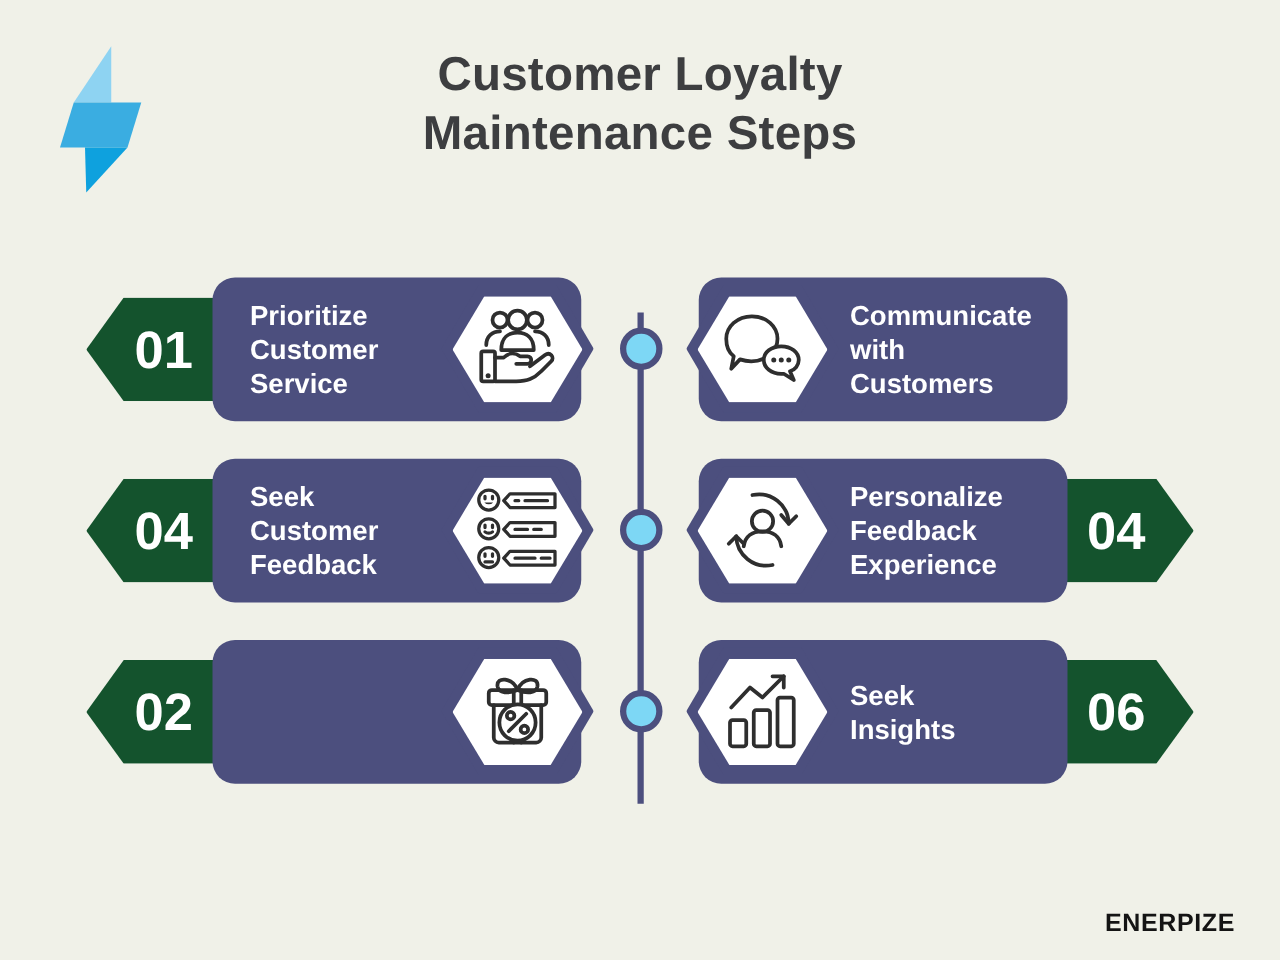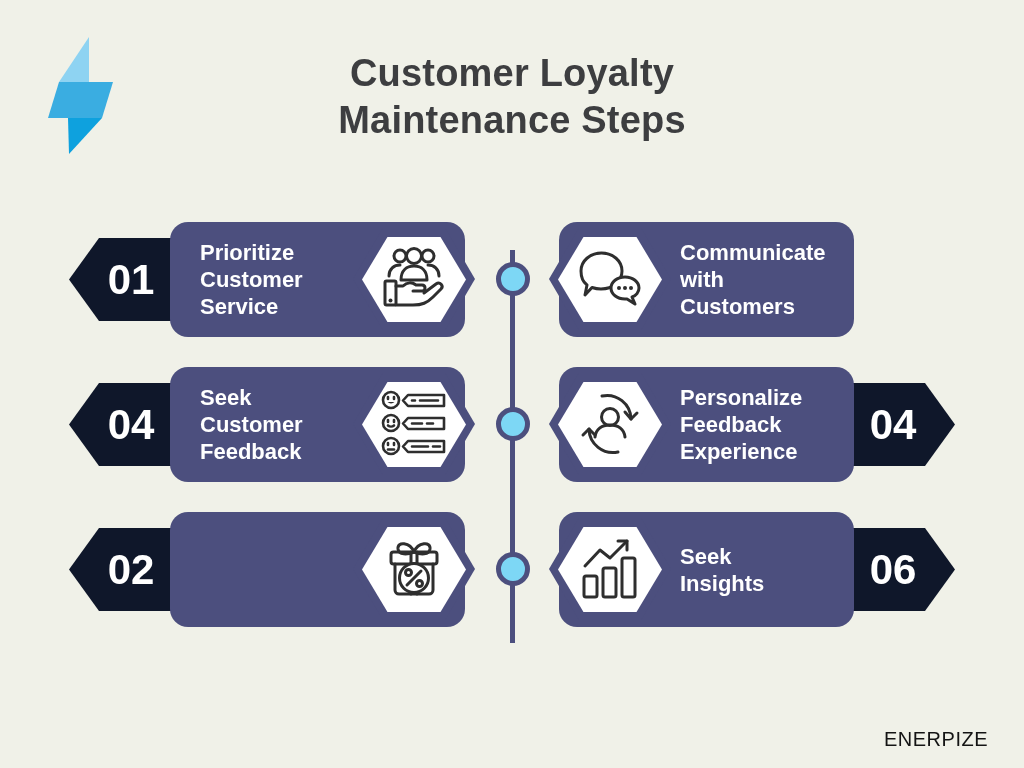--- a/index.html
+++ b/index.html
@@ -4,39 +4,39 @@
 <style>
   html,body { margin:0; padding:0; }
   .canvas {
     position:relative; width:1024px; height:768px;
     background:#f0f1e8; overflow:hidden;
     font-family:"Liberation Sans", sans-serif;
   }
   .logo { position:absolute; left:30px; top:25px; width:100px; height:145px; }
 
   .title {
-    position:absolute; top:50px; left:0; width:1024px; margin:0;
+    position:absolute; top:37px; left:0; width:1024px; margin:0;
     text-align:center; font-size:38px; line-height:47px; font-weight:700;
     color:#3d3e40; white-space:pre-line; letter-spacing:0.2px;
   }
 
   
   .timeline-line { position:absolute; left:510px; top:250px; width:5px; height:393px; background:#4c4f7e; }
   .timeline-node {
     position:absolute; left:496px; width:34px; height:34px; box-sizing:border-box;
     border-radius:50%; background:#7dd7f5; border:5px solid #4c4f7e;
   }
   .node-1 { top:262px; } .node-2 { top:407px; } .node-3 { top:552px; }
 
   
   .step { position:absolute; left:0; width:1024px; height:115px; }
   .r1 { top:222px; } .r2 { top:367px; } .r3 { top:512px; }
 
   .arrow {
-    position:absolute; top:16px; height:83px; width:140px; background:#0f172a;
+    position:absolute; top:16px; height:83px; width:140px; background:#14532d;
     display:flex; align-items:center; justify-content:center; box-sizing:border-box;
     color:#ffffff; font-weight:700; font-size:42px; z-index:1;
   }
   .step.left  .arrow { left:69px;  clip-path:polygon(30px 0, 100% 0, 100% 100%, 30px 100%, 0 50%); padding-right:16px; }
   .step.right .arrow { left:815px; clip-path:polygon(0 0, calc(100% - 30px) 0, 100% 50%, calc(100% - 30px) 100%, 0 100%); padding-left:16px; }
 
   .card { position:absolute; top:0; width:295px; height:115px; background:#4c4f7e; border-radius:18px; z-index:2; }
   .step.left  .card { left:170px; }
   .step.right .card { left:559px; }
 
@@ -58,21 +58,21 @@
 
   .step-text {
     position:absolute; top:0; height:115px; display:flex; align-items:center; z-index:3;
     color:#ffffff; font-weight:700; font-size:22px; line-height:27px; white-space:pre-line;
   }
   .step.left  .step-text { left:200px; width:155px; }
   .step.right .step-text { left:680px; width:170px; }
 
   .brand {
     position:absolute; right:36px; bottom:17px;
-    font-size:20px; font-weight:400; color:#141414; letter-spacing:0.5px;text-align:right;
+    font-size:20px; font-weight:700; color:#141414; letter-spacing:0.5px;text-align:right;
   }
 </style>
 </head>
 <body>
 
 <div class="canvas">
 
   <svg class="logo" viewBox="0 0 100 145" aria-hidden="true">
     <polygon points="59,12 59,57 29,57" fill="#8ed3f2"></polygon>
     <polygon points="29,57 83,57 72,93 18,93" fill="#3aade1"></polygon>

